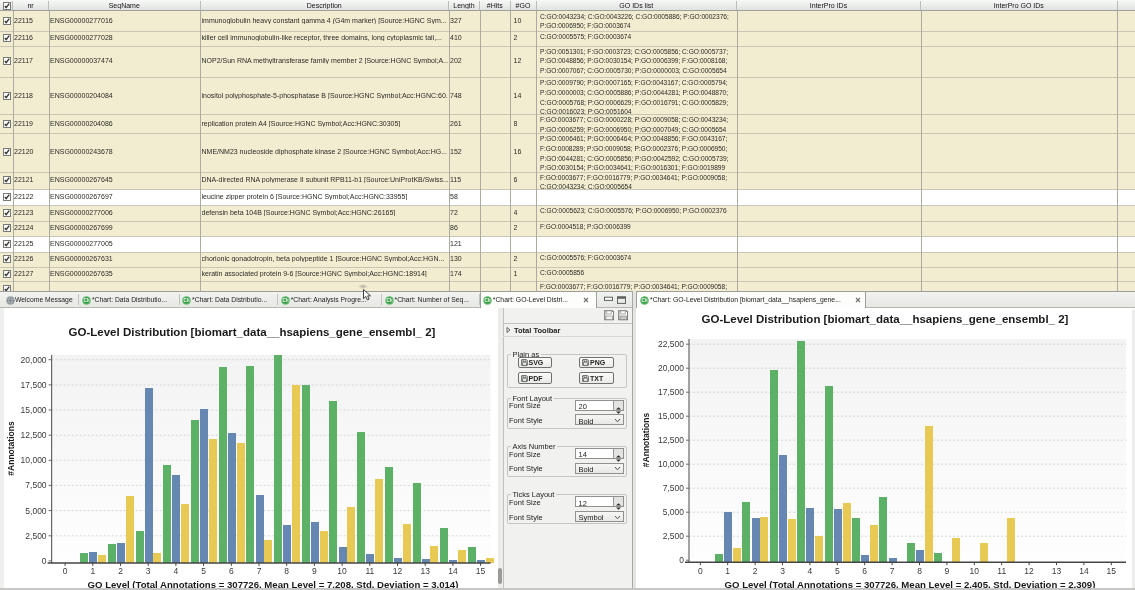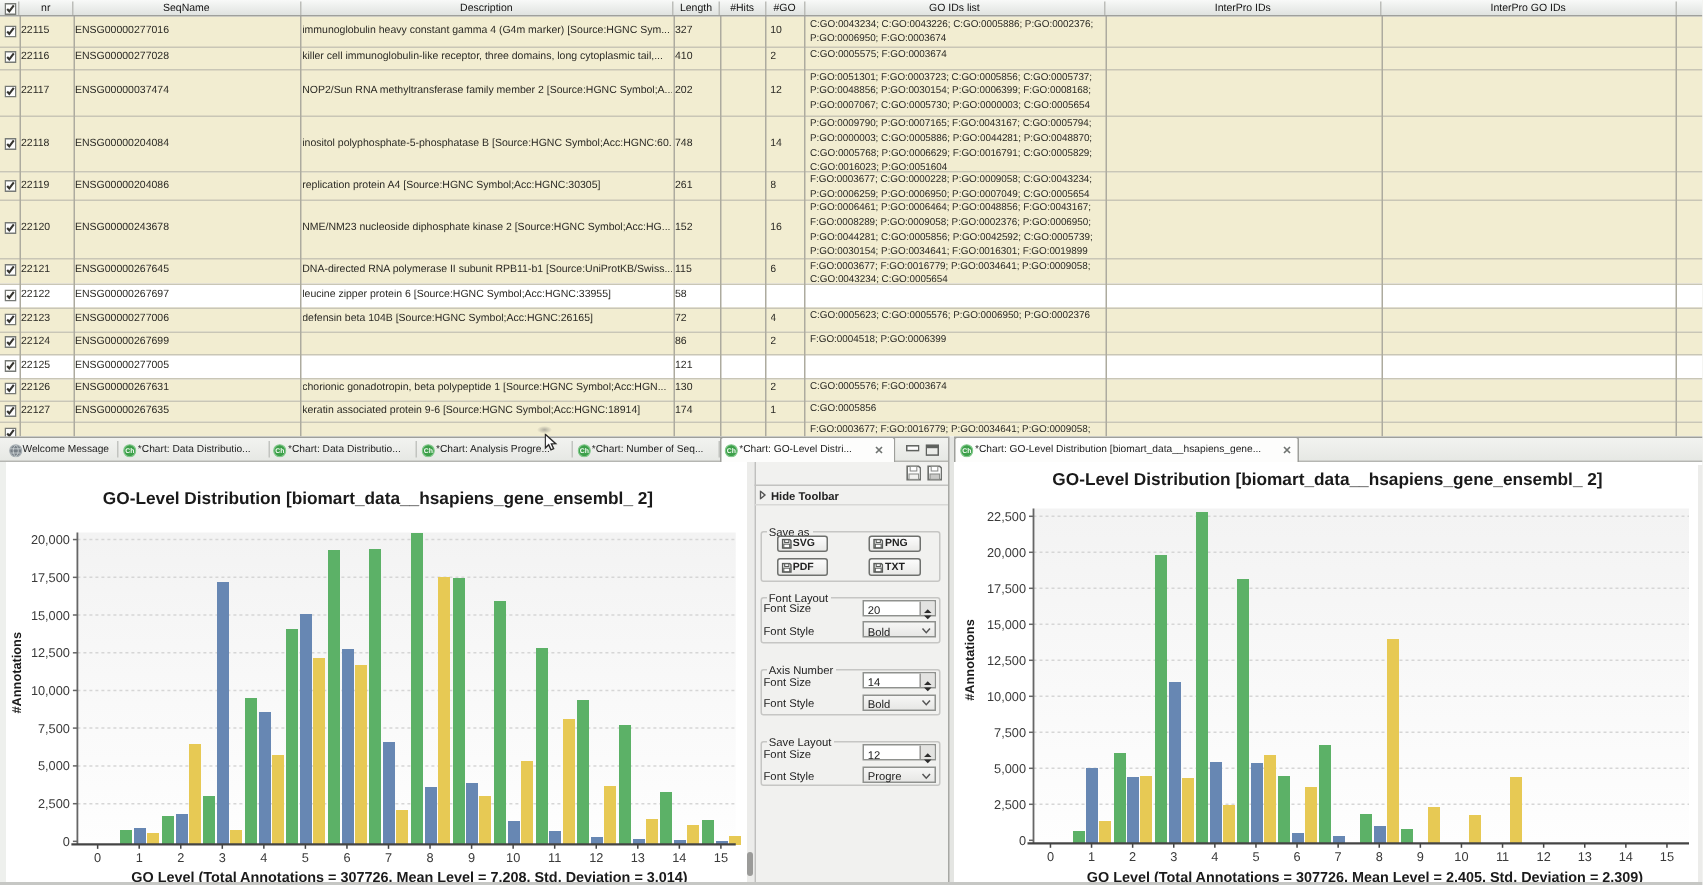--- a/index.html
+++ b/index.html
@@ -400,24 +400,24 @@
   </svg>
 <svg style="position:absolute;left:617.5px;top:310px" width="10.5" height="10.5" viewBox="0 0 10.5 10.5">
     <path d="M0.8 0.8 H8.4 L9.7 2.1 V9.7 H0.8 Z" fill="#fcfcfc" stroke="#6e706d" stroke-width="1.1"></path>
     <rect x="2.8" y="0.9" width="4.4" height="3.1" fill="#ffffff" stroke="#8a8c89" stroke-width="0.7"></rect>
     <rect x="2" y="6" width="6.4" height="3.6" fill="#c9c9c7" stroke="#8a8c89" stroke-width="0.7"></rect>
   </svg>
 <div style="position:absolute;left:502.5px;top:322.5px;width:129.0px;height:1px;background:#c2c2c0"></div>
 <svg style="position:absolute;left:506px;top:326.5px" width="5" height="6" viewBox="0 0 5 6">
     <path d="M1 0.5 L4 3 L1 5.5 Z" fill="none" stroke="#555" stroke-width="0.9"></path>
   </svg>
-<div class="pb" style="left:514px;top:325.5px">Hide Toolbar</div>
+<div class="pb" style="left:514px;top:325.5px">Total Toolbar</div>
 <div style="position:absolute;left:502.5px;top:336.3px;width:129.0px;height:1px;background:#d8d8d6"></div>
 <fieldset style="position:absolute;left:506.5px;top:349.5px;width:120.0px;height:38.0px;border:1px solid #c6c6c4;border-radius:2px;margin:0;padding:0;box-sizing:border-box">
-    <legend style="font:7.5px 'Liberation Sans',sans-serif;color:#222;margin-left:3px;padding:0 2px">Save as</legend>
+    <legend style="font:7.5px 'Liberation Sans',sans-serif;color:#222;margin-left:3px;padding:0 2px">Plain as</legend>
   </fieldset>
 <div style="position:absolute;left:517.5px;top:356.5px;width:34px;height:11.5px;background:linear-gradient(#fcfcfc,#e9e9e7);border:1px solid #6f716e;border-radius:2px;box-sizing:border-box">
     <svg style="position:absolute;left:2px;top:1.5px" width="7" height="7" viewBox="0 0 10 10">
       <path d="M1 1 H7.8 L9 2.2 V9 H1 Z" fill="#fbfbfb" stroke="#585b58" stroke-width="1.4"></path>
       <rect x="3" y="1.2" width="4" height="2.6" fill="#fff" stroke="#585b58" stroke-width="1"></rect>
       <rect x="2.2" y="5.4" width="5.6" height="3.4" fill="#fff" stroke="#585b58" stroke-width="1"></rect>
     </svg>
     <div style="position:absolute;left:10px;top:1.8px;font:bold 7px 'Liberation Sans',sans-serif;color:#222">SVG</div>
   </div>
 <div style="position:absolute;left:579px;top:356.5px;width:35px;height:11.5px;background:linear-gradient(#fcfcfc,#e9e9e7);border:1px solid #6f716e;border-radius:2px;box-sizing:border-box">
@@ -472,32 +472,32 @@
       </svg></div>
   </div>
 <div class="pl" style="left:509px;top:464.3px">Font Style</div>
 <div style="position:absolute;left:574.5px;top:462.9px;width:49px;height:11px;background:linear-gradient(#f6f6f5,#e7e7e5);border:1px solid #8f918e;box-sizing:border-box">
     <div style="position:absolute;left:3px;top:1.2px;font:7.5px 'Liberation Sans',sans-serif;color:#222">Bold</div>
     <svg style="position:absolute;right:2px;top:2.5px" width="7" height="5" viewBox="0 0 7 5">
       <path d="M1 1 L3.5 3.8 L6 1" fill="none" stroke="#555" stroke-width="1"></path>
     </svg>
   </div>
 <fieldset style="position:absolute;left:506.5px;top:489.5px;width:120.0px;height:34.5px;border:1px solid #c6c6c4;border-radius:2px;margin:0;padding:0;box-sizing:border-box">
-    <legend style="font:7.5px 'Liberation Sans',sans-serif;color:#222;margin-left:3px;padding:0 2px">Save Layout</legend>
+    <legend style="font:7.5px 'Liberation Sans',sans-serif;color:#222;margin-left:3px;padding:0 2px">Ticks Layout</legend>
   </fieldset>
 <div class="pl" style="left:509px;top:497.7px">Font Size</div>
 <div style="position:absolute;left:574.5px;top:496.4px;width:49px;height:11px;background:#fff;border:1px solid #8f918e;box-sizing:border-box">
     <div style="position:absolute;left:3px;top:1.2px;font:7.5px 'Liberation Sans',sans-serif;color:#222">12</div>
     <div style="position:absolute;right:0;top:0;width:9px;height:100%;background:#e3e3e1;border-left:1px solid #9a9a98"><svg width="9" height="9" viewBox="0 0 9 9">
         <path d="M2 3.6 L4.5 1.2 L7 3.6 Z M2 5.4 L4.5 7.8 L7 5.4 Z" fill="#2c2c2c"></path>
       </svg></div>
   </div>
 <div class="pl" style="left:509px;top:512.5px">Font Style</div>
 <div style="position:absolute;left:574.5px;top:511.1px;width:49px;height:11px;background:linear-gradient(#f6f6f5,#e7e7e5);border:1px solid #8f918e;box-sizing:border-box">
-    <div style="position:absolute;left:3px;top:1.2px;font:7.5px 'Liberation Sans',sans-serif;color:#222">Progre</div>
+    <div style="position:absolute;left:3px;top:1.2px;font:7.5px 'Liberation Sans',sans-serif;color:#222">Symbol</div>
     <svg style="position:absolute;right:2px;top:2.5px" width="7" height="5" viewBox="0 0 7 5">
       <path d="M1 1 L3.5 3.8 L6 1" fill="none" stroke="#555" stroke-width="1"></path>
     </svg>
   </div>
 <div style="position:absolute;left:636px;top:307.5px;width:499px;height:282.5px;background:#ffffff"></div>
 <svg style="position:absolute;left:636px;top:307.5px" width="499" height="282.5" viewBox="0 0 499 282.5" font-family="Liberation Sans, sans-serif">
     <defs>
       <linearGradient id="pg636" x1="0" y1="0" x2="0" y2="1">
         <stop offset="0" stop-color="#f3f3f3"></stop>
         <stop offset="1" stop-color="#fefefe"></stop>

